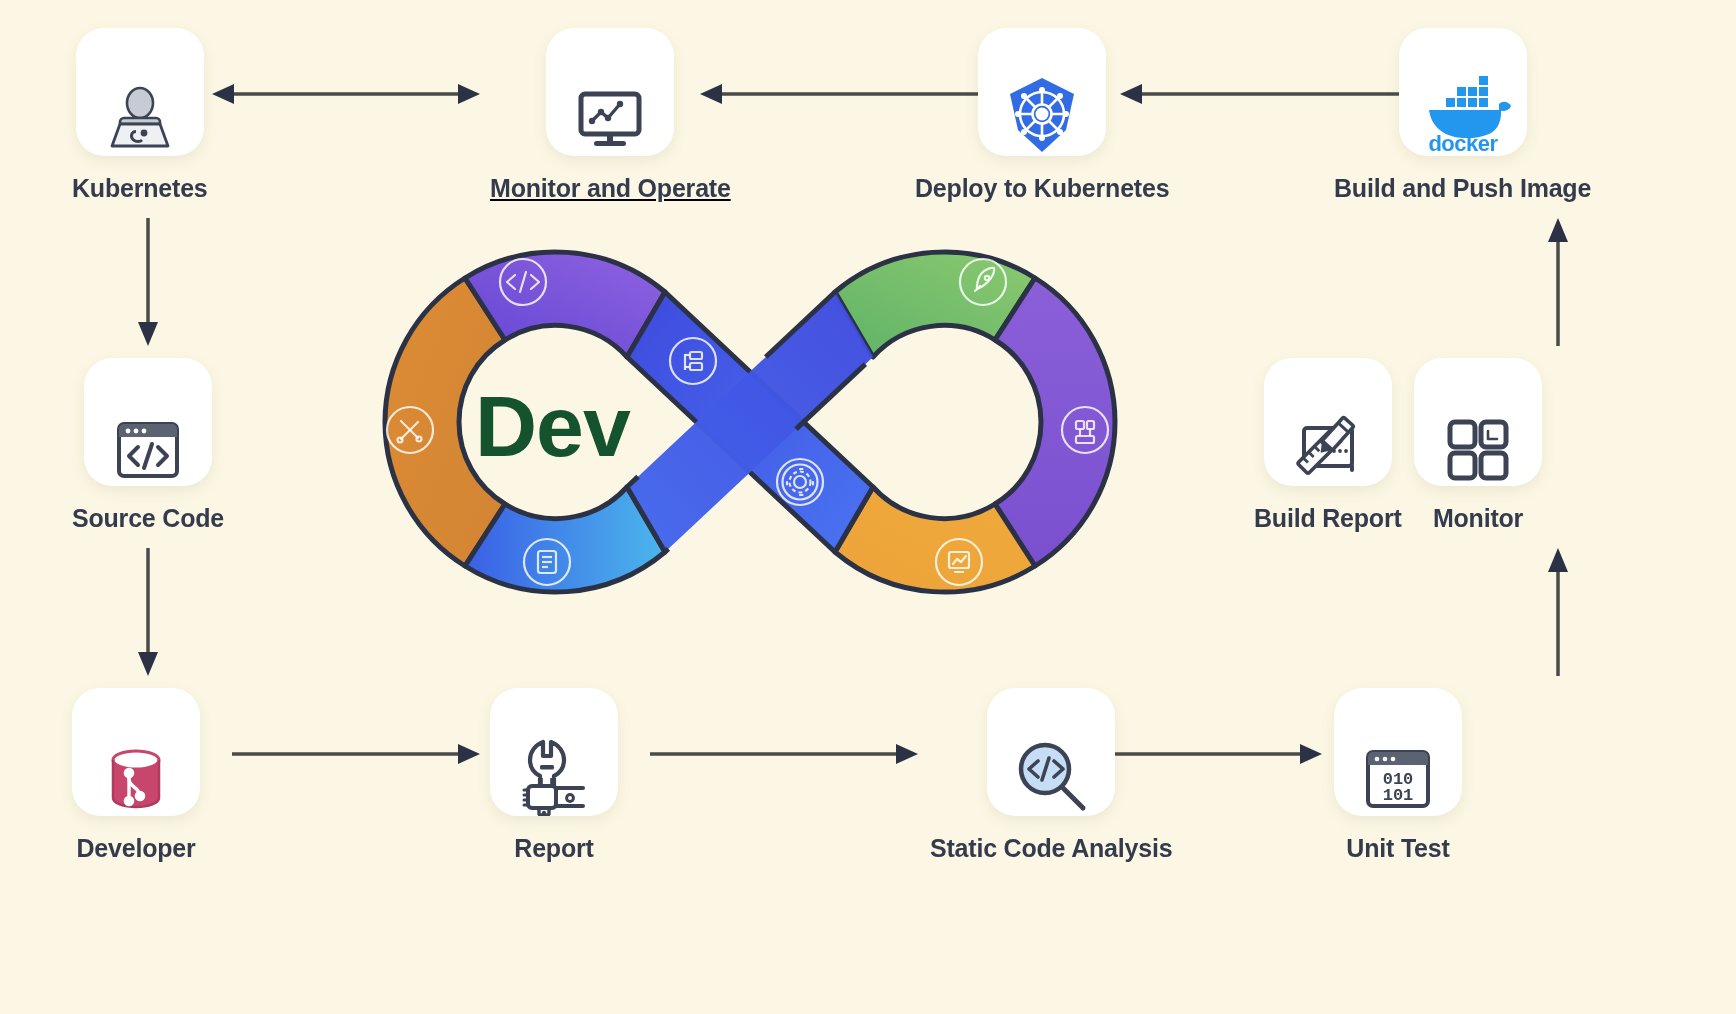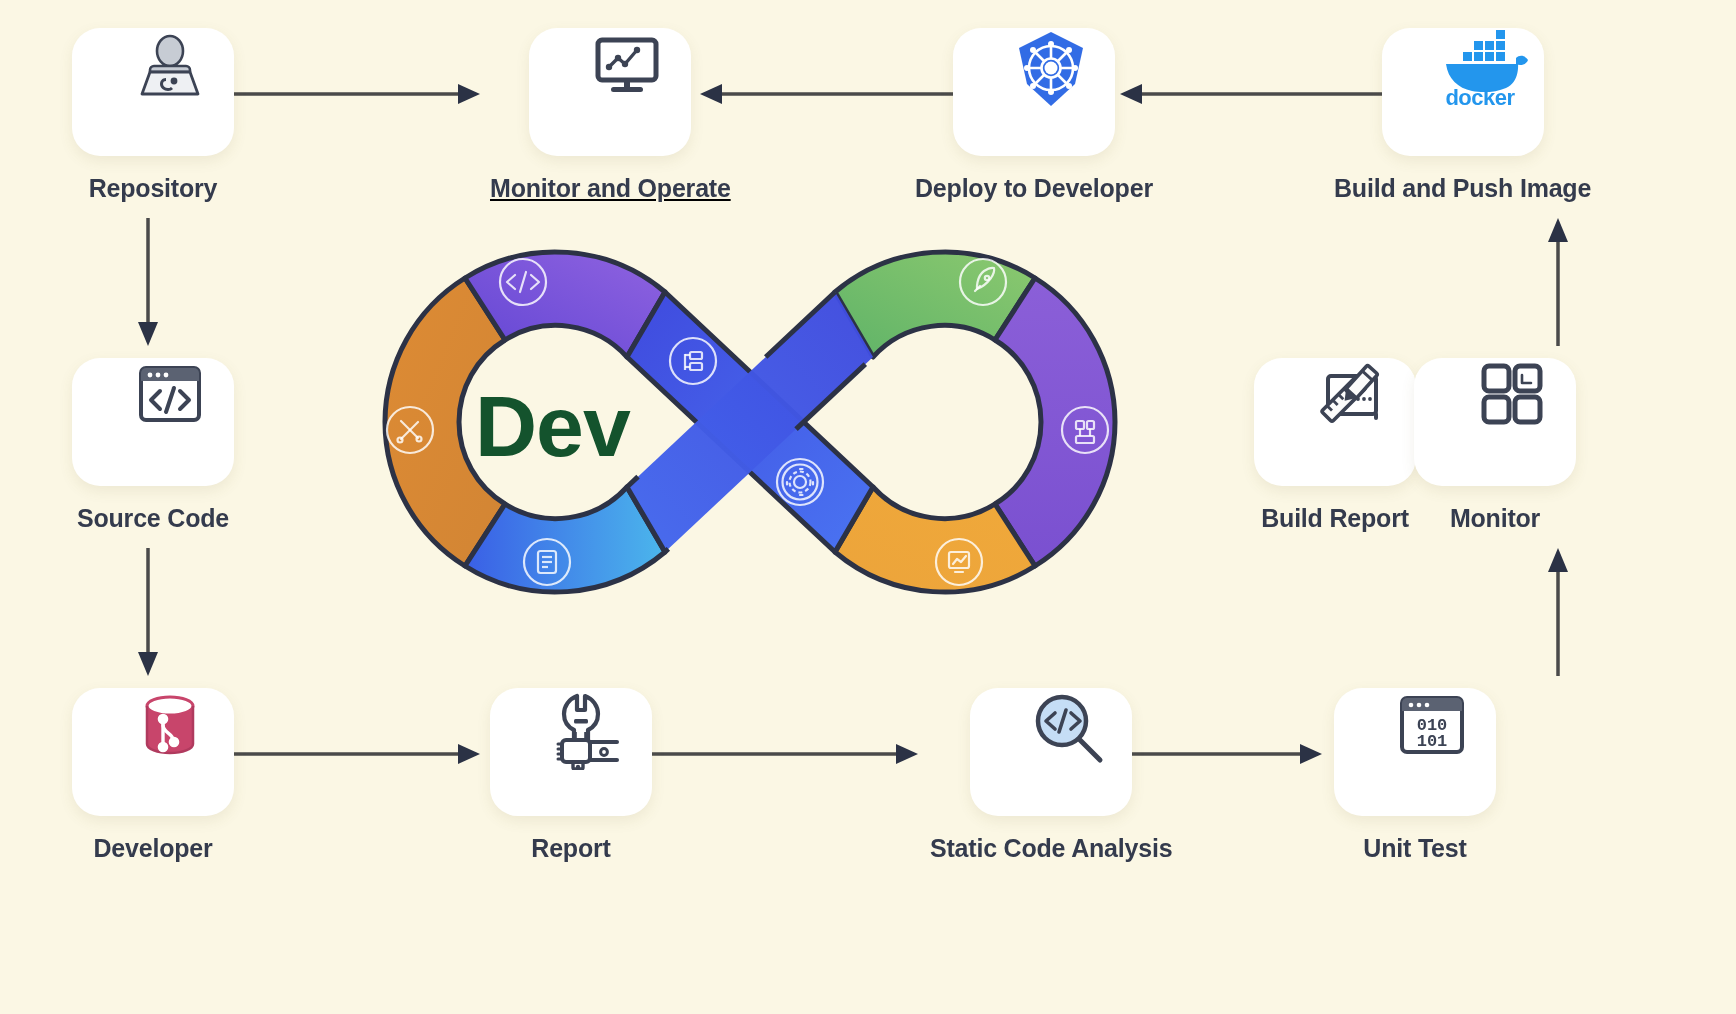--- a/index.html
+++ b/index.html
@@ -27,23 +27,22 @@
     flex-direction: column;
     align-items: center;
   }
   .tile {
     width: 128px;
     height: 128px;
     border-radius: 28px;
     background: #ffffff;
     box-shadow: 0 5px 14px rgba(120,105,60,0.10);
     display: flex;
-    align-items: flex-start;
+    align-items: flex-end;
     justify-content: center;
-    padding-left: 34px;
   }
   .tile svg { display: block; }
   .node-label {
     margin-top: 18px;
     font-size: 25px;
     font-weight: bold;
     color: #343b4d;
     white-space: nowrap;
     letter-spacing: -0.2px;
   }
@@ -277,21 +276,21 @@
       <span>
         <svg width="76" height="76" viewBox="0 0 76 76">
           <ellipse cx="38" cy="23" rx="13" ry="15" fill="#c7ccd4" stroke="#3c4354" stroke-width="2.6"></ellipse>
           <path d="M22 38 h32 a4 4 0 0 1 4 4 v2 h-40 v-2 a4 4 0 0 1 4 -4 z" fill="#c7ccd4" stroke="#3c4354" stroke-width="2.6" stroke-linejoin="round"></path>
           <path d="M18 44 h40 l8 22 h-56 z" fill="#eef0f3" stroke="#3c4354" stroke-width="2.8" stroke-linejoin="round"></path>
           <path d="M34 50 c-4 0 -6 3 -6 6 c0 4 4 7 8 7 c2 0 4 -1 5 -2 l-2 -2 c-1 1 -2 1 -3 1 c-3 0 -5 -2 -5 -4 c0 -2 1 -3 3 -3 z" fill="#3c4354"></path>
           <circle cx="42" cy="53" r="3.4" fill="#3c4354"></circle>
         </svg>
       </span>
     </div>
-    <div class="node-label">Repository</div>
+    <div class="node-label">Kubernetes</div>
   </div>
 
   <div class="node" style="left:490px; top:28px;text-decoration:underline;">
     <div class="tile">
       <span>
         <svg width="74" height="74" viewBox="0 0 74 74">
           <rect x="8" y="12" width="58" height="40" rx="4" fill="none" stroke="#3c4354" stroke-width="5"></rect>
           <polyline points="19,39 28,30 35,36 47,22" fill="none" stroke="#3c4354" stroke-width="3.4" stroke-linecap="round" stroke-linejoin="round"></polyline>
           <circle cx="19" cy="39" r="3.2" fill="#3c4354"></circle>
           <circle cx="28" cy="30" r="3.2" fill="#3c4354"></circle>
@@ -329,21 +328,21 @@
             <circle cx="17" cy="40" r="3"></circle>
               <circle cx="65" cy="40" r="3"></circle>
             <circle cx="23" cy="22" r="3"></circle>
               <circle cx="59" cy="58" r="3"></circle>
             <circle cx="59" cy="22" r="3"></circle>
               <circle cx="23" cy="58" r="3"></circle>
           </g>
         </svg>
       </span>
     </div>
-    <div class="node-label">Deploy to Developer</div>
+    <div class="node-label">Deploy to Kubernetes</div>
   </div>
 
   <div class="node" style="left:1334px; top:28px;">
     <div class="tile">
       <span>
         <svg width="96" height="82" viewBox="0 0 96 82">
           <g fill="#2396ed">
             <rect x="31" y="24" width="9" height="9"></rect>
               <rect x="42" y="24" width="9" height="9"></rect>
             <rect x="53" y="24" width="9" height="9"></rect>

